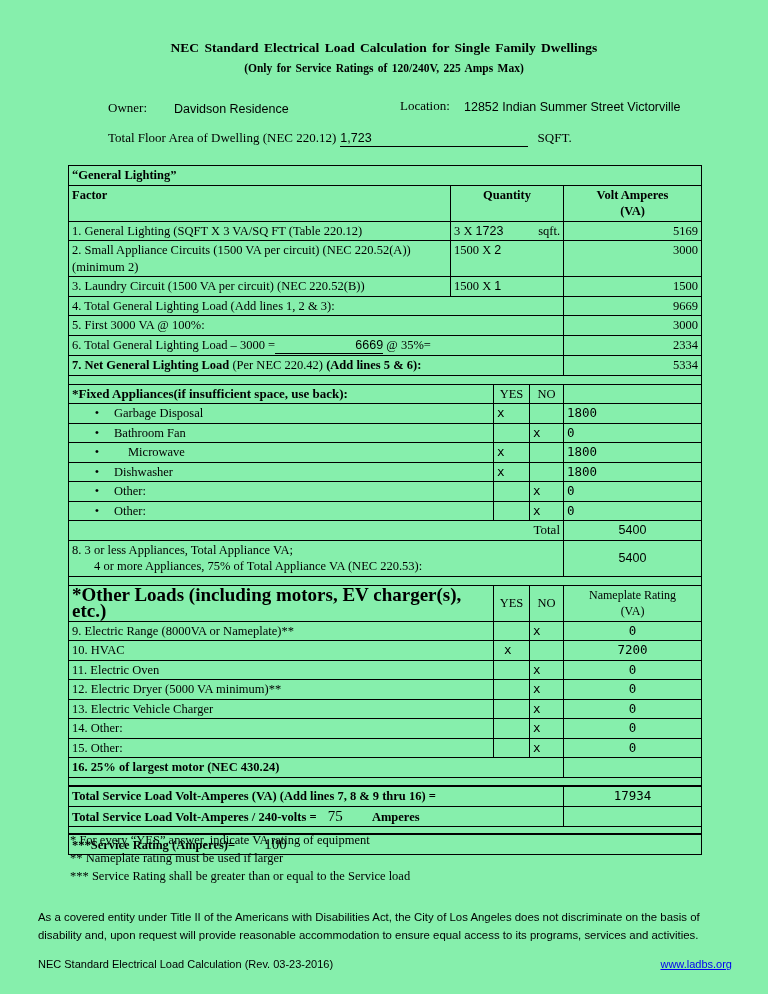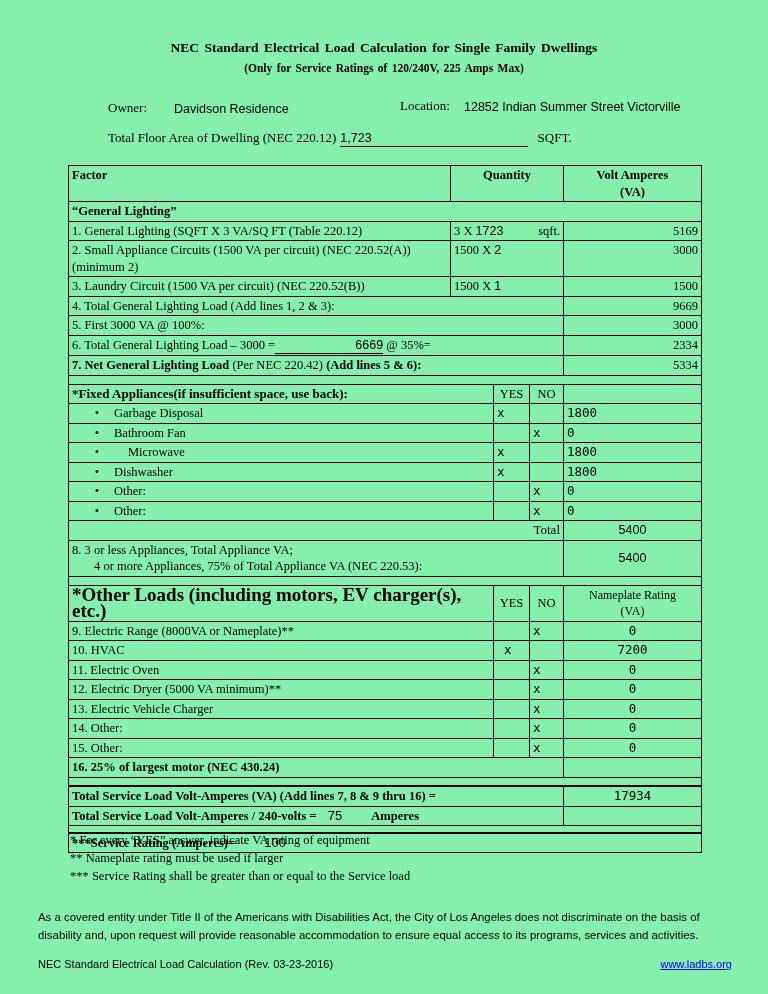--- a/index.html
+++ b/index.html
@@ -8,21 +8,21 @@
     position:relative; width:768px; height:994px; background:#86efac;
     font-family:"Liberation Serif", serif; color:#000; overflow:hidden;
   }
   .abs { position:absolute; }
 
   
   .title { top:40px; left:0; width:768px; text-align:center; font-weight:bold; font-size:13.5px; word-spacing:2px; }
   .subtitle { top:62px; left:0; width:768px; text-align:center; font-weight:bold; font-size:11.5px; word-spacing:1.5px; }
   .lbl { font-size:13px; }
   .fill { font-family:"Liberation Sans", sans-serif; font-size:12.5px; }
-  .mono { font-family:Liberation Sans, sans-serif; font-size:13px; }
+  .mono { font-family:Liberation Serif, serif; font-size:15px; }
 
   .floor-line { top:130px; left:108px; font-size:13px; }
   .floor-fill { display:inline-block; width:188px; border-bottom:1px solid #000; margin-left:4px; vertical-align:baseline; }
 
   
   table.form { border-collapse:collapse; table-layout:fixed; width:633px; }
   table.form td { border:1px solid #000; padding:1px 3px; font-size:12.5px; line-height:16.5px; vertical-align:top; }
   td.b { font-weight:bold; }
   td.center { text-align:center; }
   td.right { text-align:right; }
@@ -70,30 +70,30 @@
     <colgroup>
       <col style="width:382px">
         <col style="width:43px">
         <col style="width:36px">
         <col style="width:34px">
         <col style="width:138px">
     </colgroup>
 
     <tbody>
         <tr>
+      <td class="b" colspan="5">“General Lighting”</td>
+    </tr>
+
+    <tr>
       <td class="hdr" style="height:34px;">Factor</td>
       <td class="hdr center" colspan="3">Quantity</td>
       <td class="hdr center">
         <span>Volt Amperes</span><br>
         <span>(VA)</span>
       </td>
-    </tr>
-
-    <tr>
-      <td class="b" colspan="5">“General Lighting”</td>
     </tr>
     <tr>
       <td>1.   General Lighting  (SQFT X 3 VA/SQ FT (Table 220.12)</td>
       <td colspan="3">
         <span class="qty-cell">
               <span><span>3 X</span> <span class="fill">1723</span></span>
               <span>sqft.</span>
             </span>
       </td>
       <td class="va-serif">5169</td>

